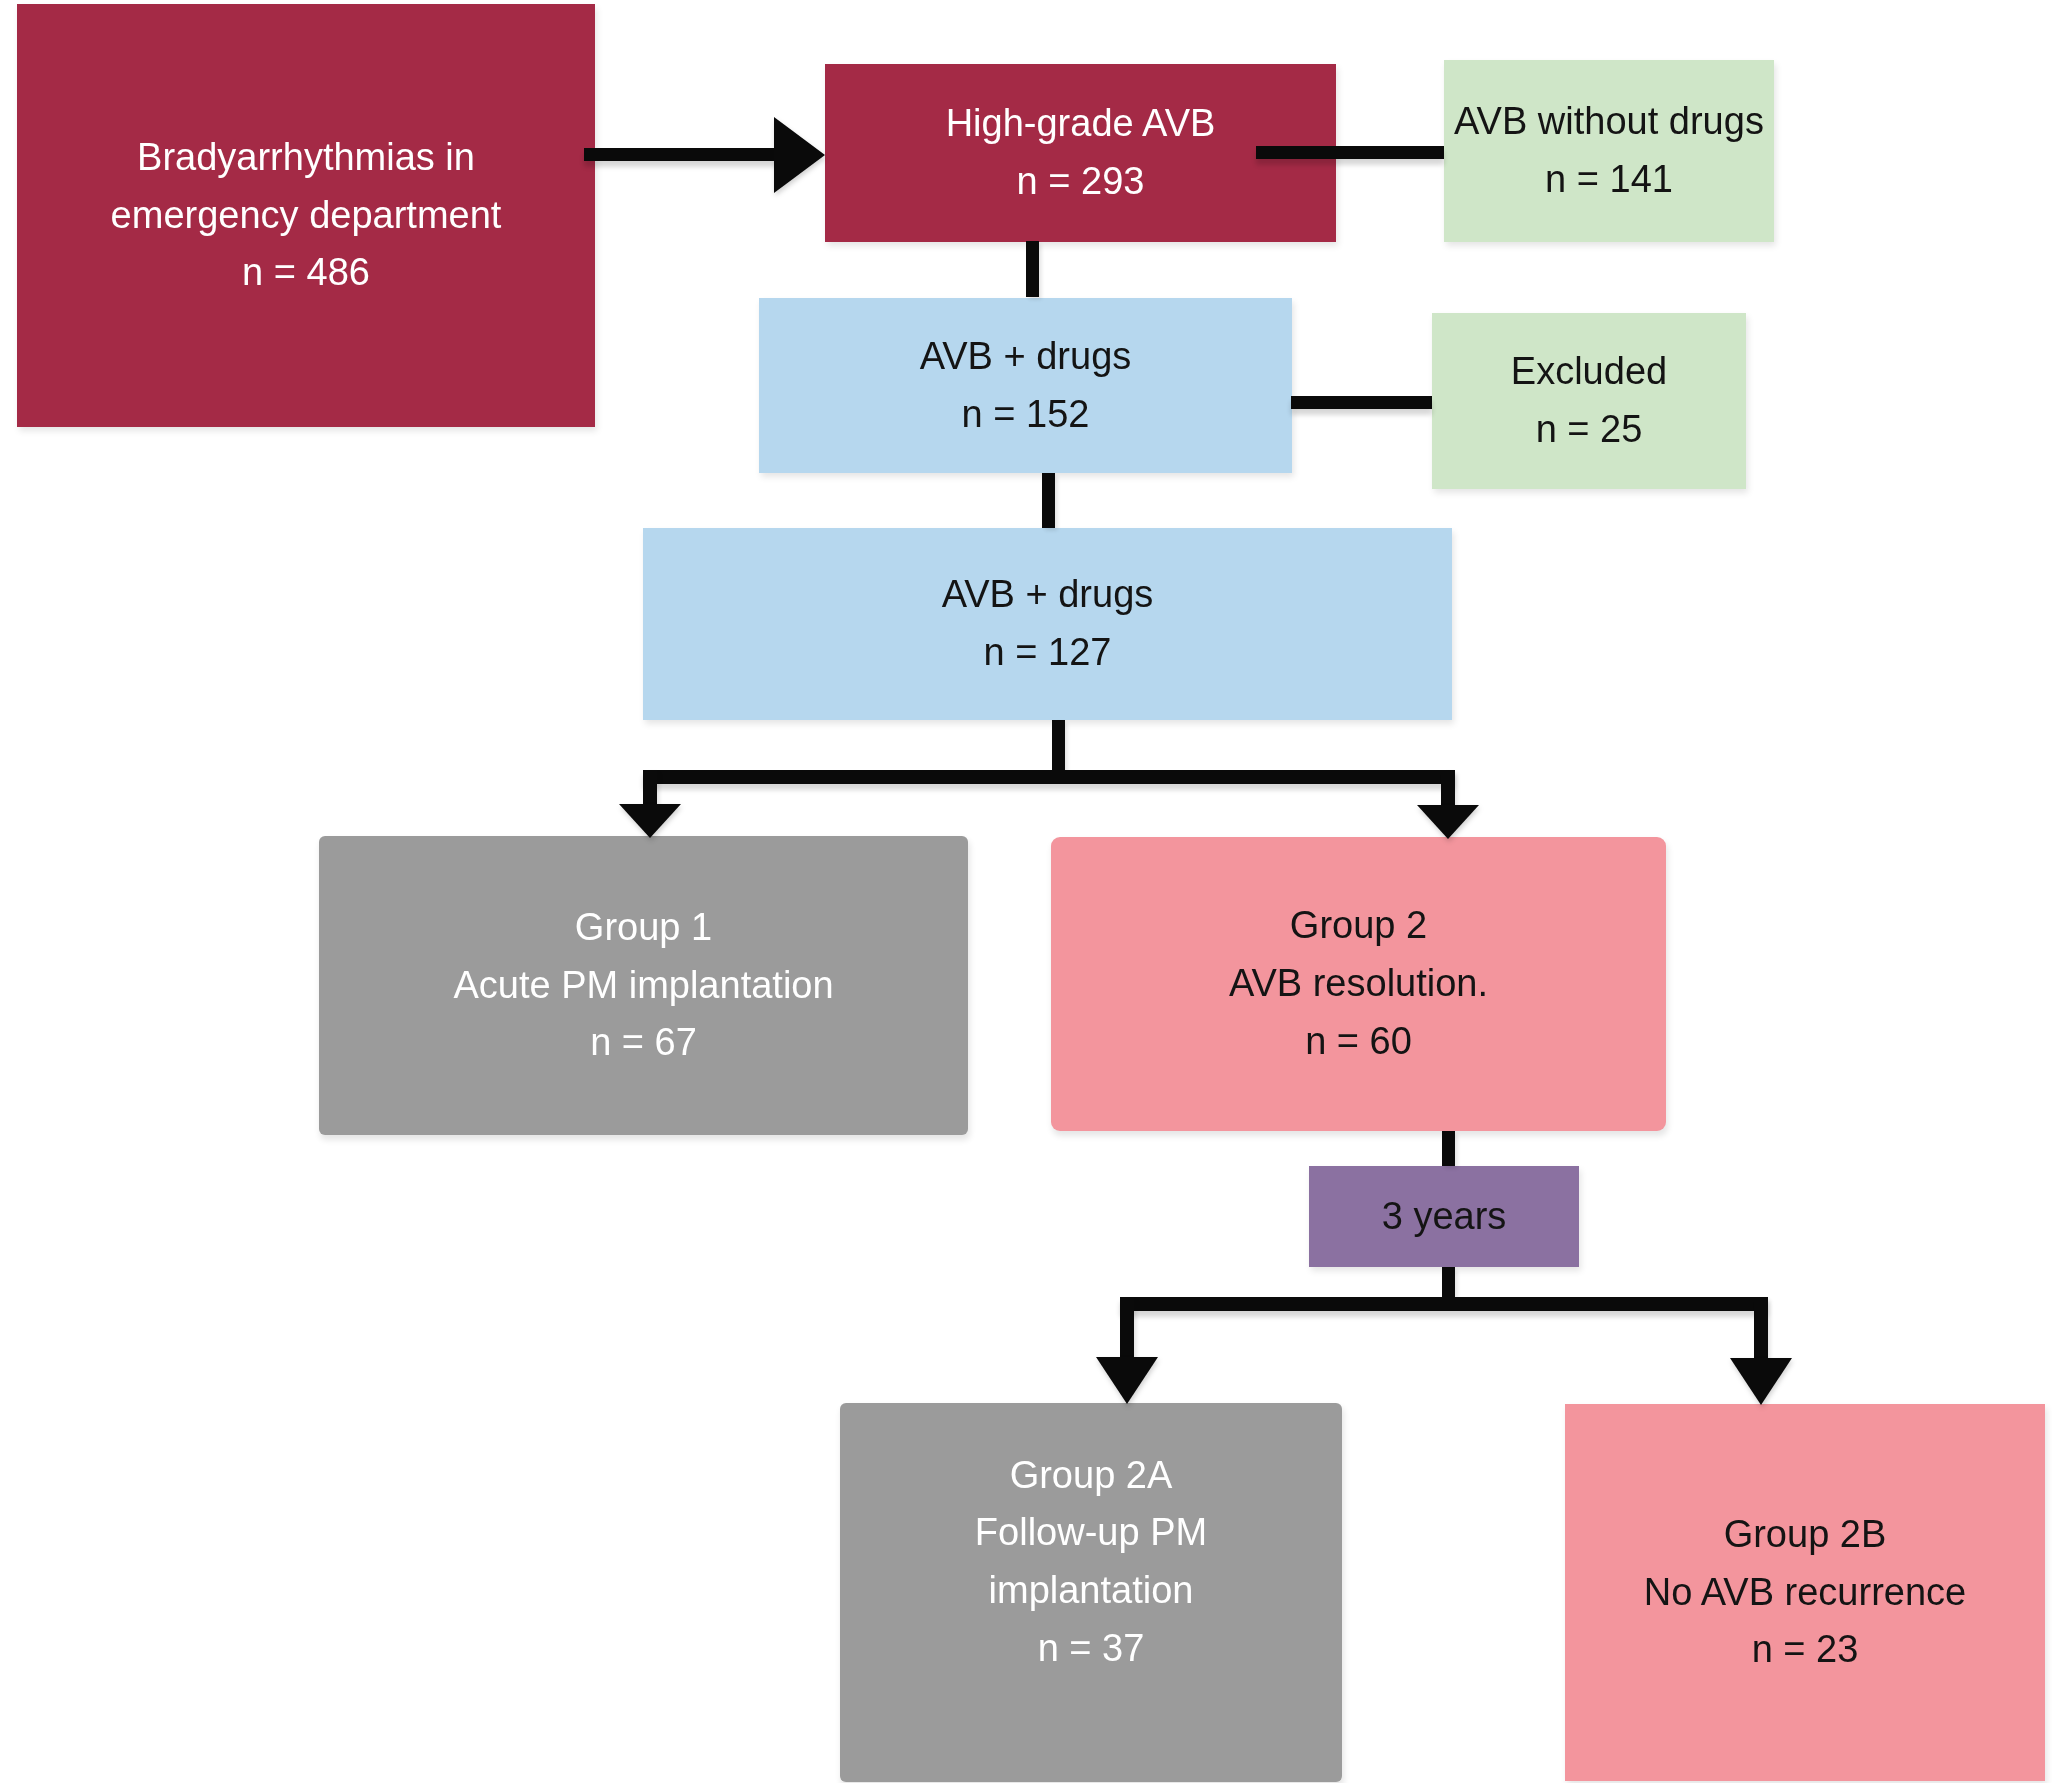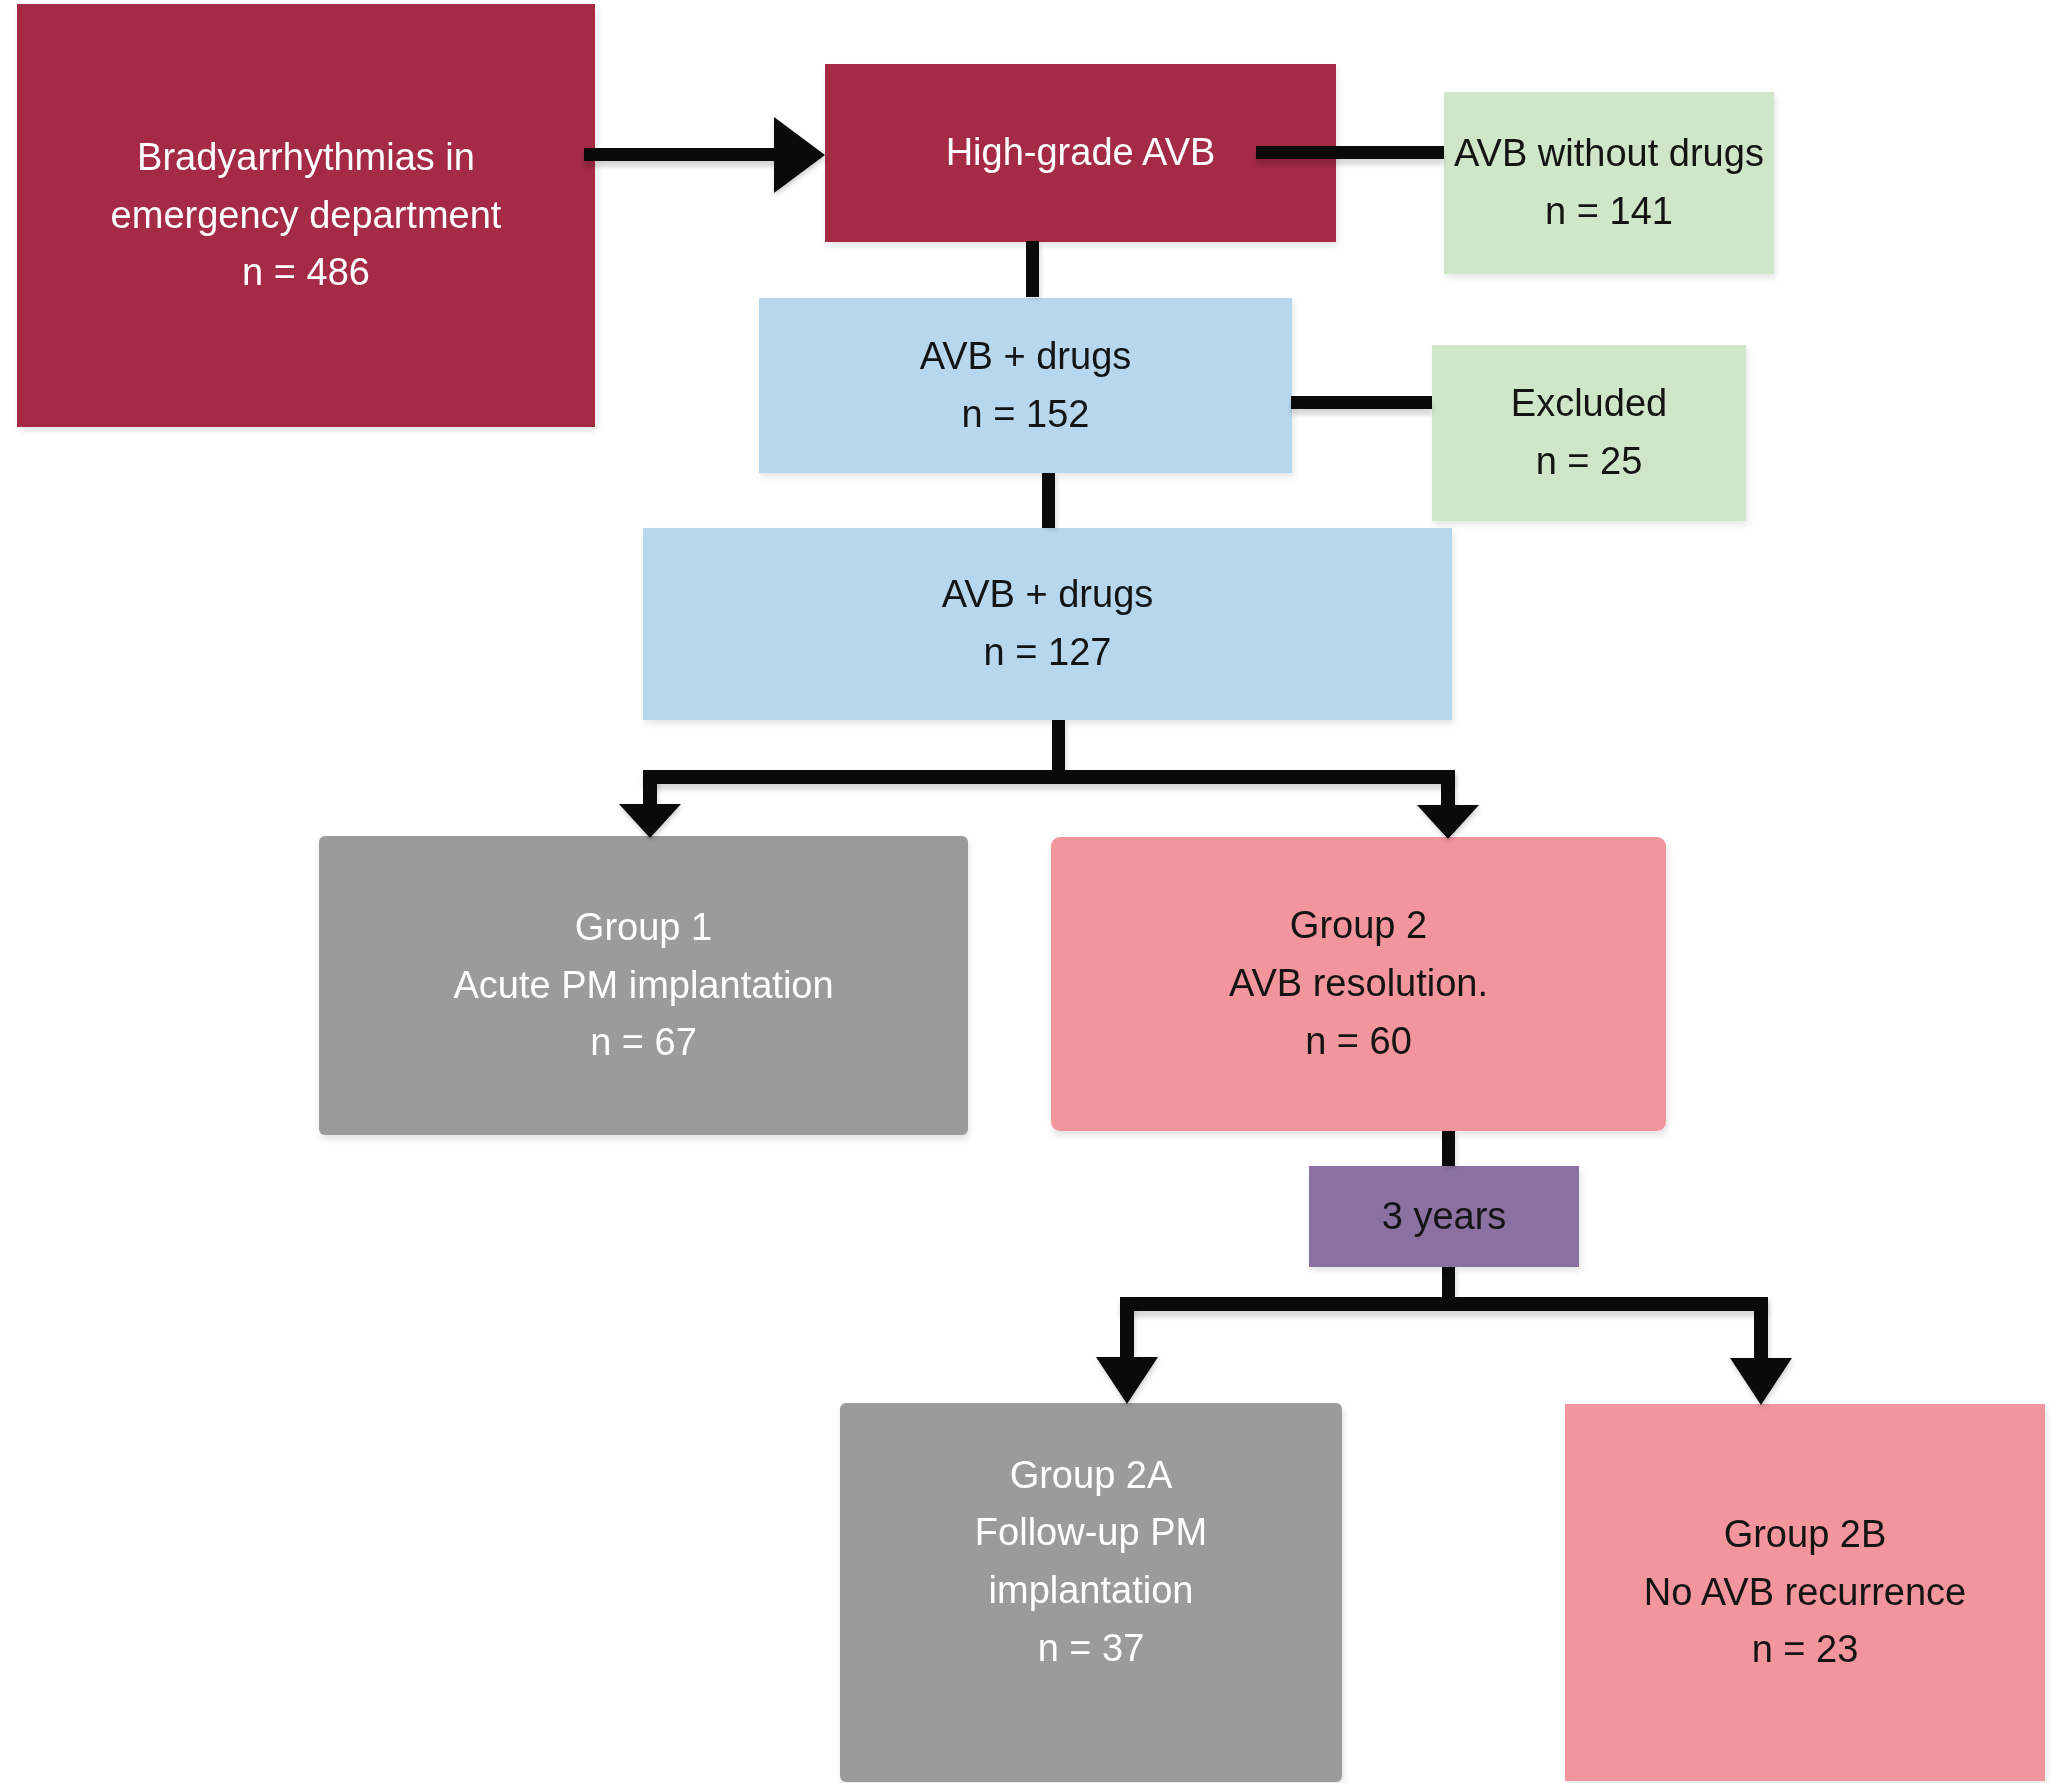--- a/index.html
+++ b/index.html
@@ -16,21 +16,21 @@
     display:flex;
     align-items:center;
     justify-content:center;
     text-align:center;
     font-size:38px;
     line-height:1.52;
     box-shadow:1.6px 4.1px 6.5px rgba(0,0,0,0.10);
   }
   .box .line{display:block;}
   .dark-red{background:#a42a46;color:#ffffff;}
-  .light-green{background:#cfe6c8;color:#141414;margin-top:32px;}
+  .light-green{background:#cfe6c8;color:#141414;}
   .light-blue{background:#b6d7ee;color:#141414;}
   .gray{background:#9b9b9b;color:#ffffff;border-radius:6px;}
   .pink{background:#f3959d;color:#141414;}
   .purple{background:#8b71a1;color:#141414;}
   .hline,.vline{
     position:absolute;
     background:#0a0a0a;
   }
   .hline{box-shadow:0 5.7px 4.9px rgba(0,0,0,0.16);}
   .vline{box-shadow:2.5px 2.5px 4.1px rgba(0,0,0,0.12);}
@@ -59,20 +59,21 @@
     <div>
       <span class="line">Bradyarrhythmias in</span>
       <span class="line">emergency department</span>
       <span class="line">n = 486</span>
     </div>
   </div>
 
   <div class="box dark-red" style="left:825px;top:64px;width:511px;height:178px;">
     <div>
       <span class="line">High-grade AVB</span>
+      <span class="line">n = 293</span>
     </div>
   </div>
 
   <div class="box light-green" style="left:1444px;top:60px;width:330px;height:182px;">
     <div>
       <span class="line">AVB without drugs</span>
       <span class="line">n = 141</span>
     </div>
   </div>
 

